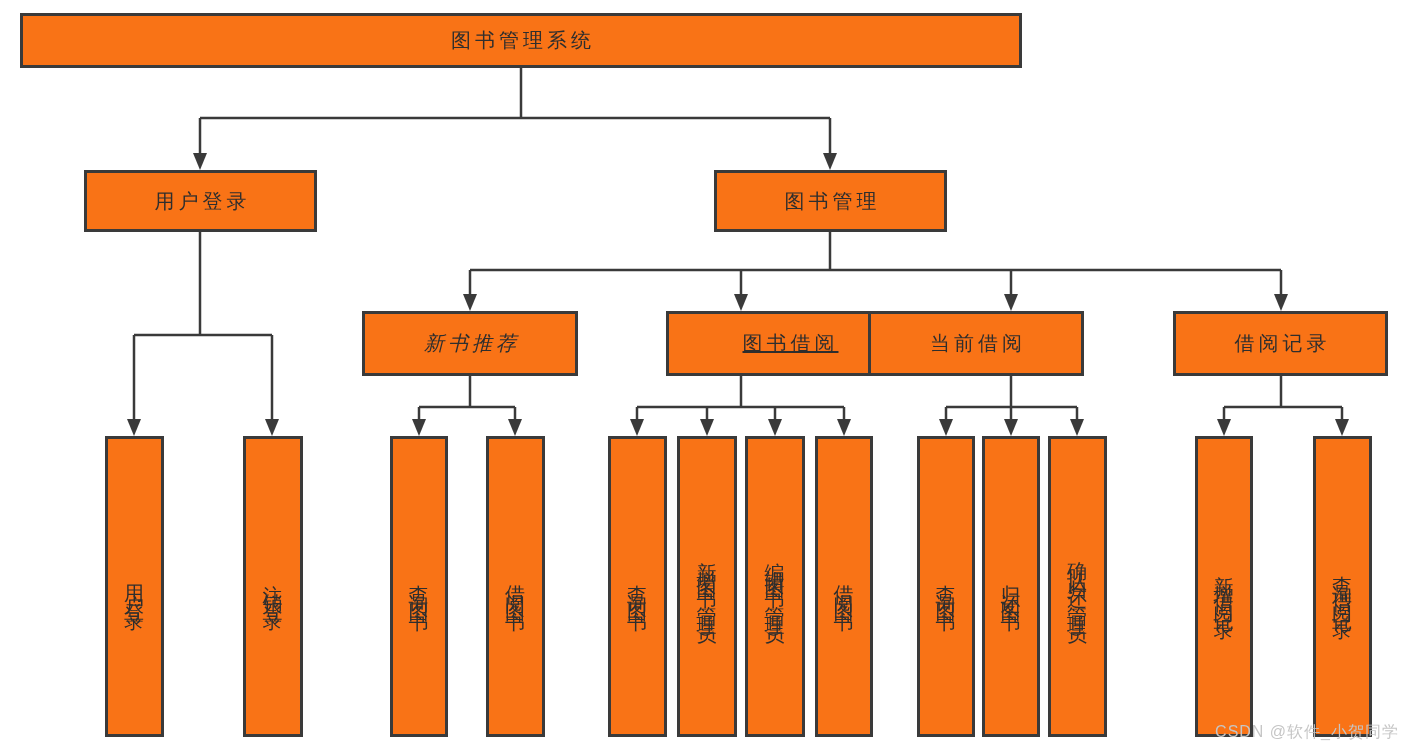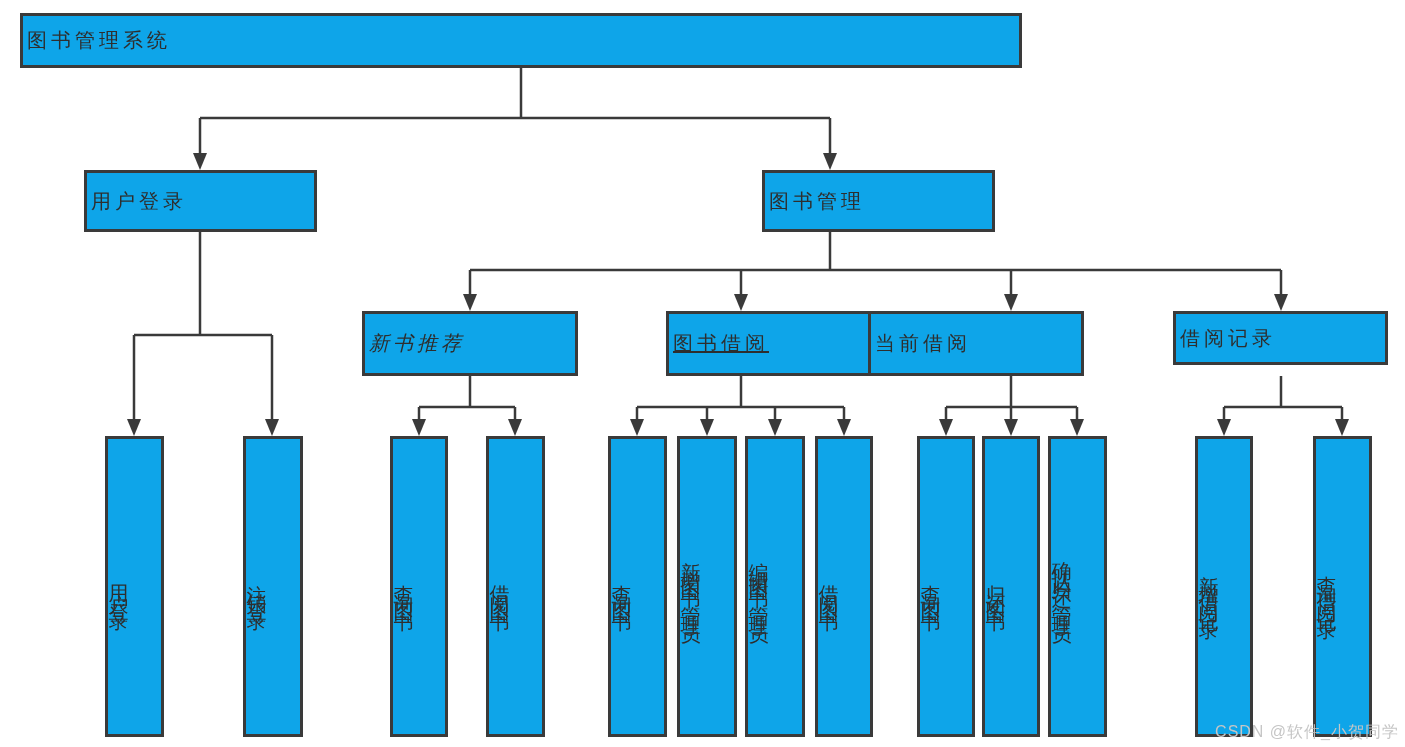--- a/index.html
+++ b/index.html
@@ -13,50 +13,51 @@
     overflow: hidden;
   }
   #connectors {
     position: absolute;
     left: 0; top: 0;
     width: 1405px; height: 747px;
     z-index: 1;
   }
   .node {
     position: absolute;
-    background: #0ea5e9;
+    background: #f97316;
     border: 3px solid #3a3a3a;
     display: flex;
     align-items: center;
+    justify-content: center;
     color: #2e2e2e;
     z-index: 2;
   }
   .h-label {
     font-size: 20px;
     letter-spacing: 4px;
     text-indent: 4px;
     white-space: nowrap;
   }
   .leaf .v-label {
     writing-mode: vertical-lr;
     font-size: 20px;
     letter-spacing: 9px;
     line-height: 1.1;
     white-space: nowrap;
   }
   
   .n-root   { left: 20px;  top: 13px;  width: 1002px; height: 55px; }
   
   .n-l2-0   { left: 84px;  top: 170px; width: 233px; height: 62px; }
-  .n-l2-1   { left: 714px; top: 170px; width: 233px; height: 62px; margin-left: 48px; }
+  .n-l2-1   { left: 714px; top: 170px; width: 233px; height: 62px; }
   
   .n-l3-0   { left: 362px;  top: 311px; width: 216px; height: 65px; font-style: italic; }
   .n-l3-1   { left: 666px;  top: 311px; width: 245px; height: 65px; text-decoration: underline; }
   .n-l3-2   { left: 868px;  top: 311px; width: 216px; height: 65px; }
-  .n-l3-3   { left: 1173px; top: 311px; width: 215px; height: 54px; }
+  .n-l3-3   { left: 1173px; top: 311px; width: 215px; height: 65px; }
   
   .leaf     { top: 436px; height: 301px; }
   .n-u-0    { left: 105px;  width: 59px; }
   .n-u-1    { left: 243px;  width: 60px; }
   .n-n-0    { left: 390px;  width: 58px; }
   .n-n-1    { left: 486px;  width: 59px; }
   .n-b-0    { left: 608px;  width: 59px; }
   .n-b-1    { left: 677px;  width: 60px; }
   .n-b-2    { left: 745px;  width: 60px; }
   .n-b-3    { left: 815px;  width: 58px; }

